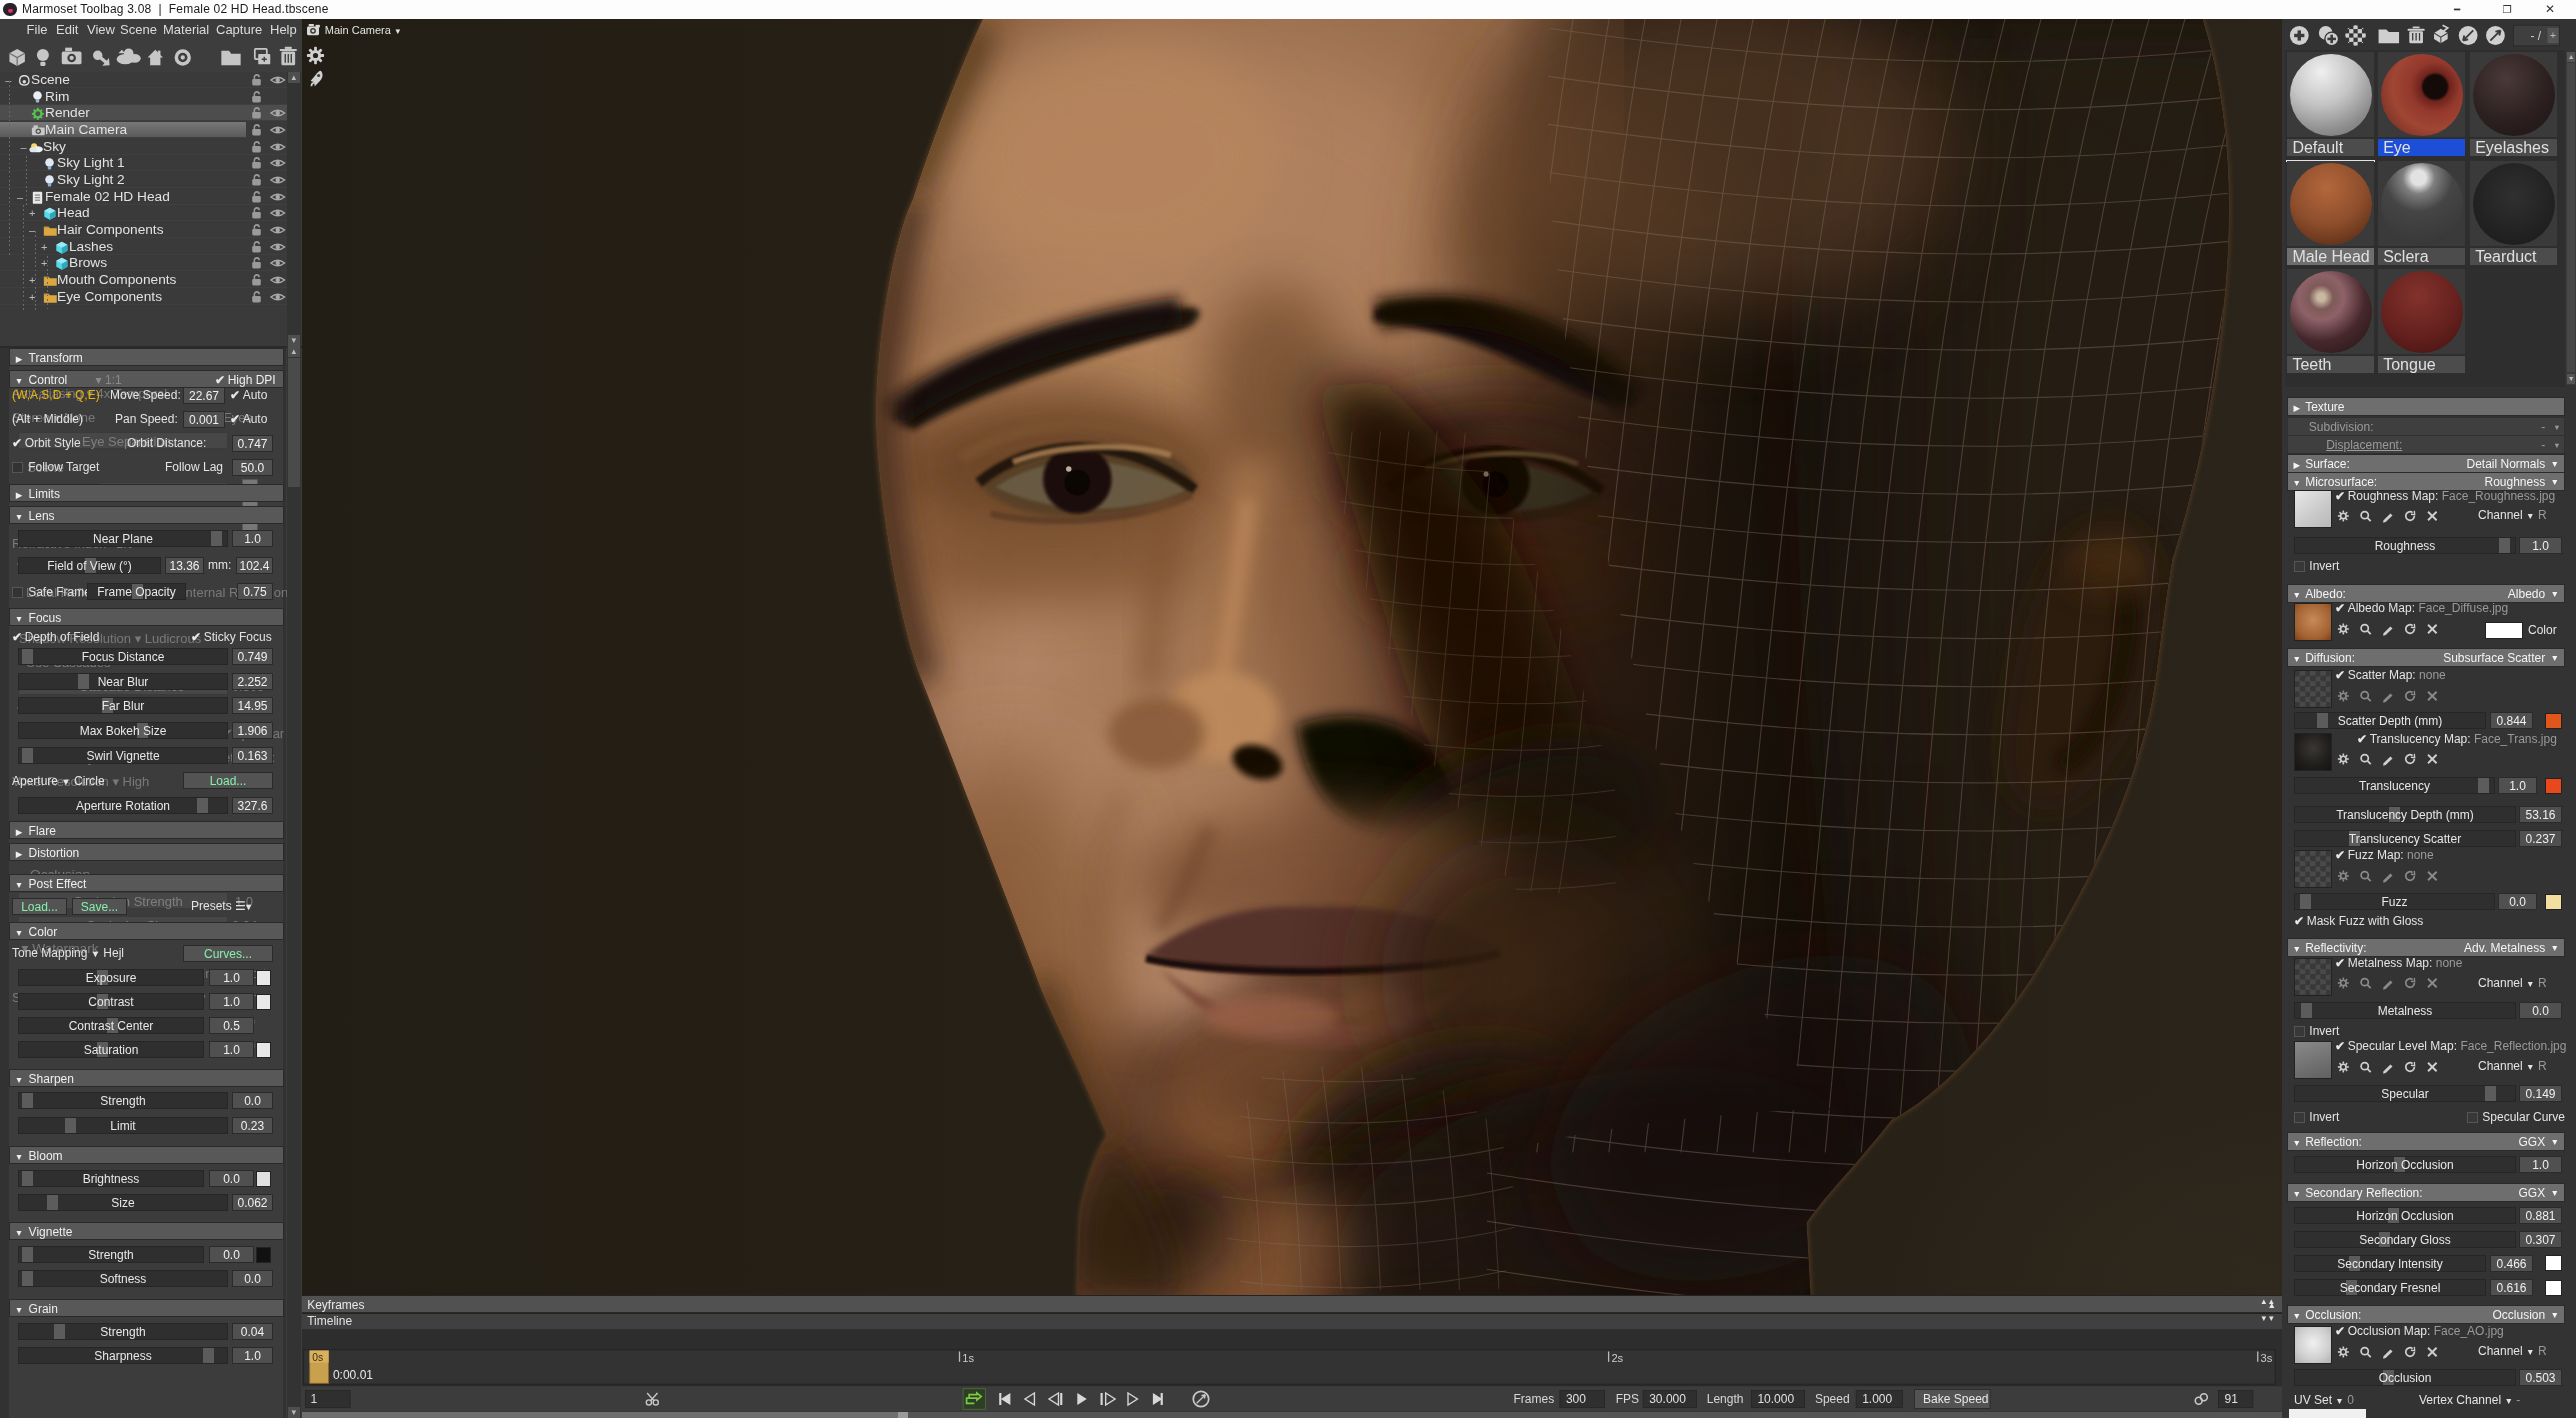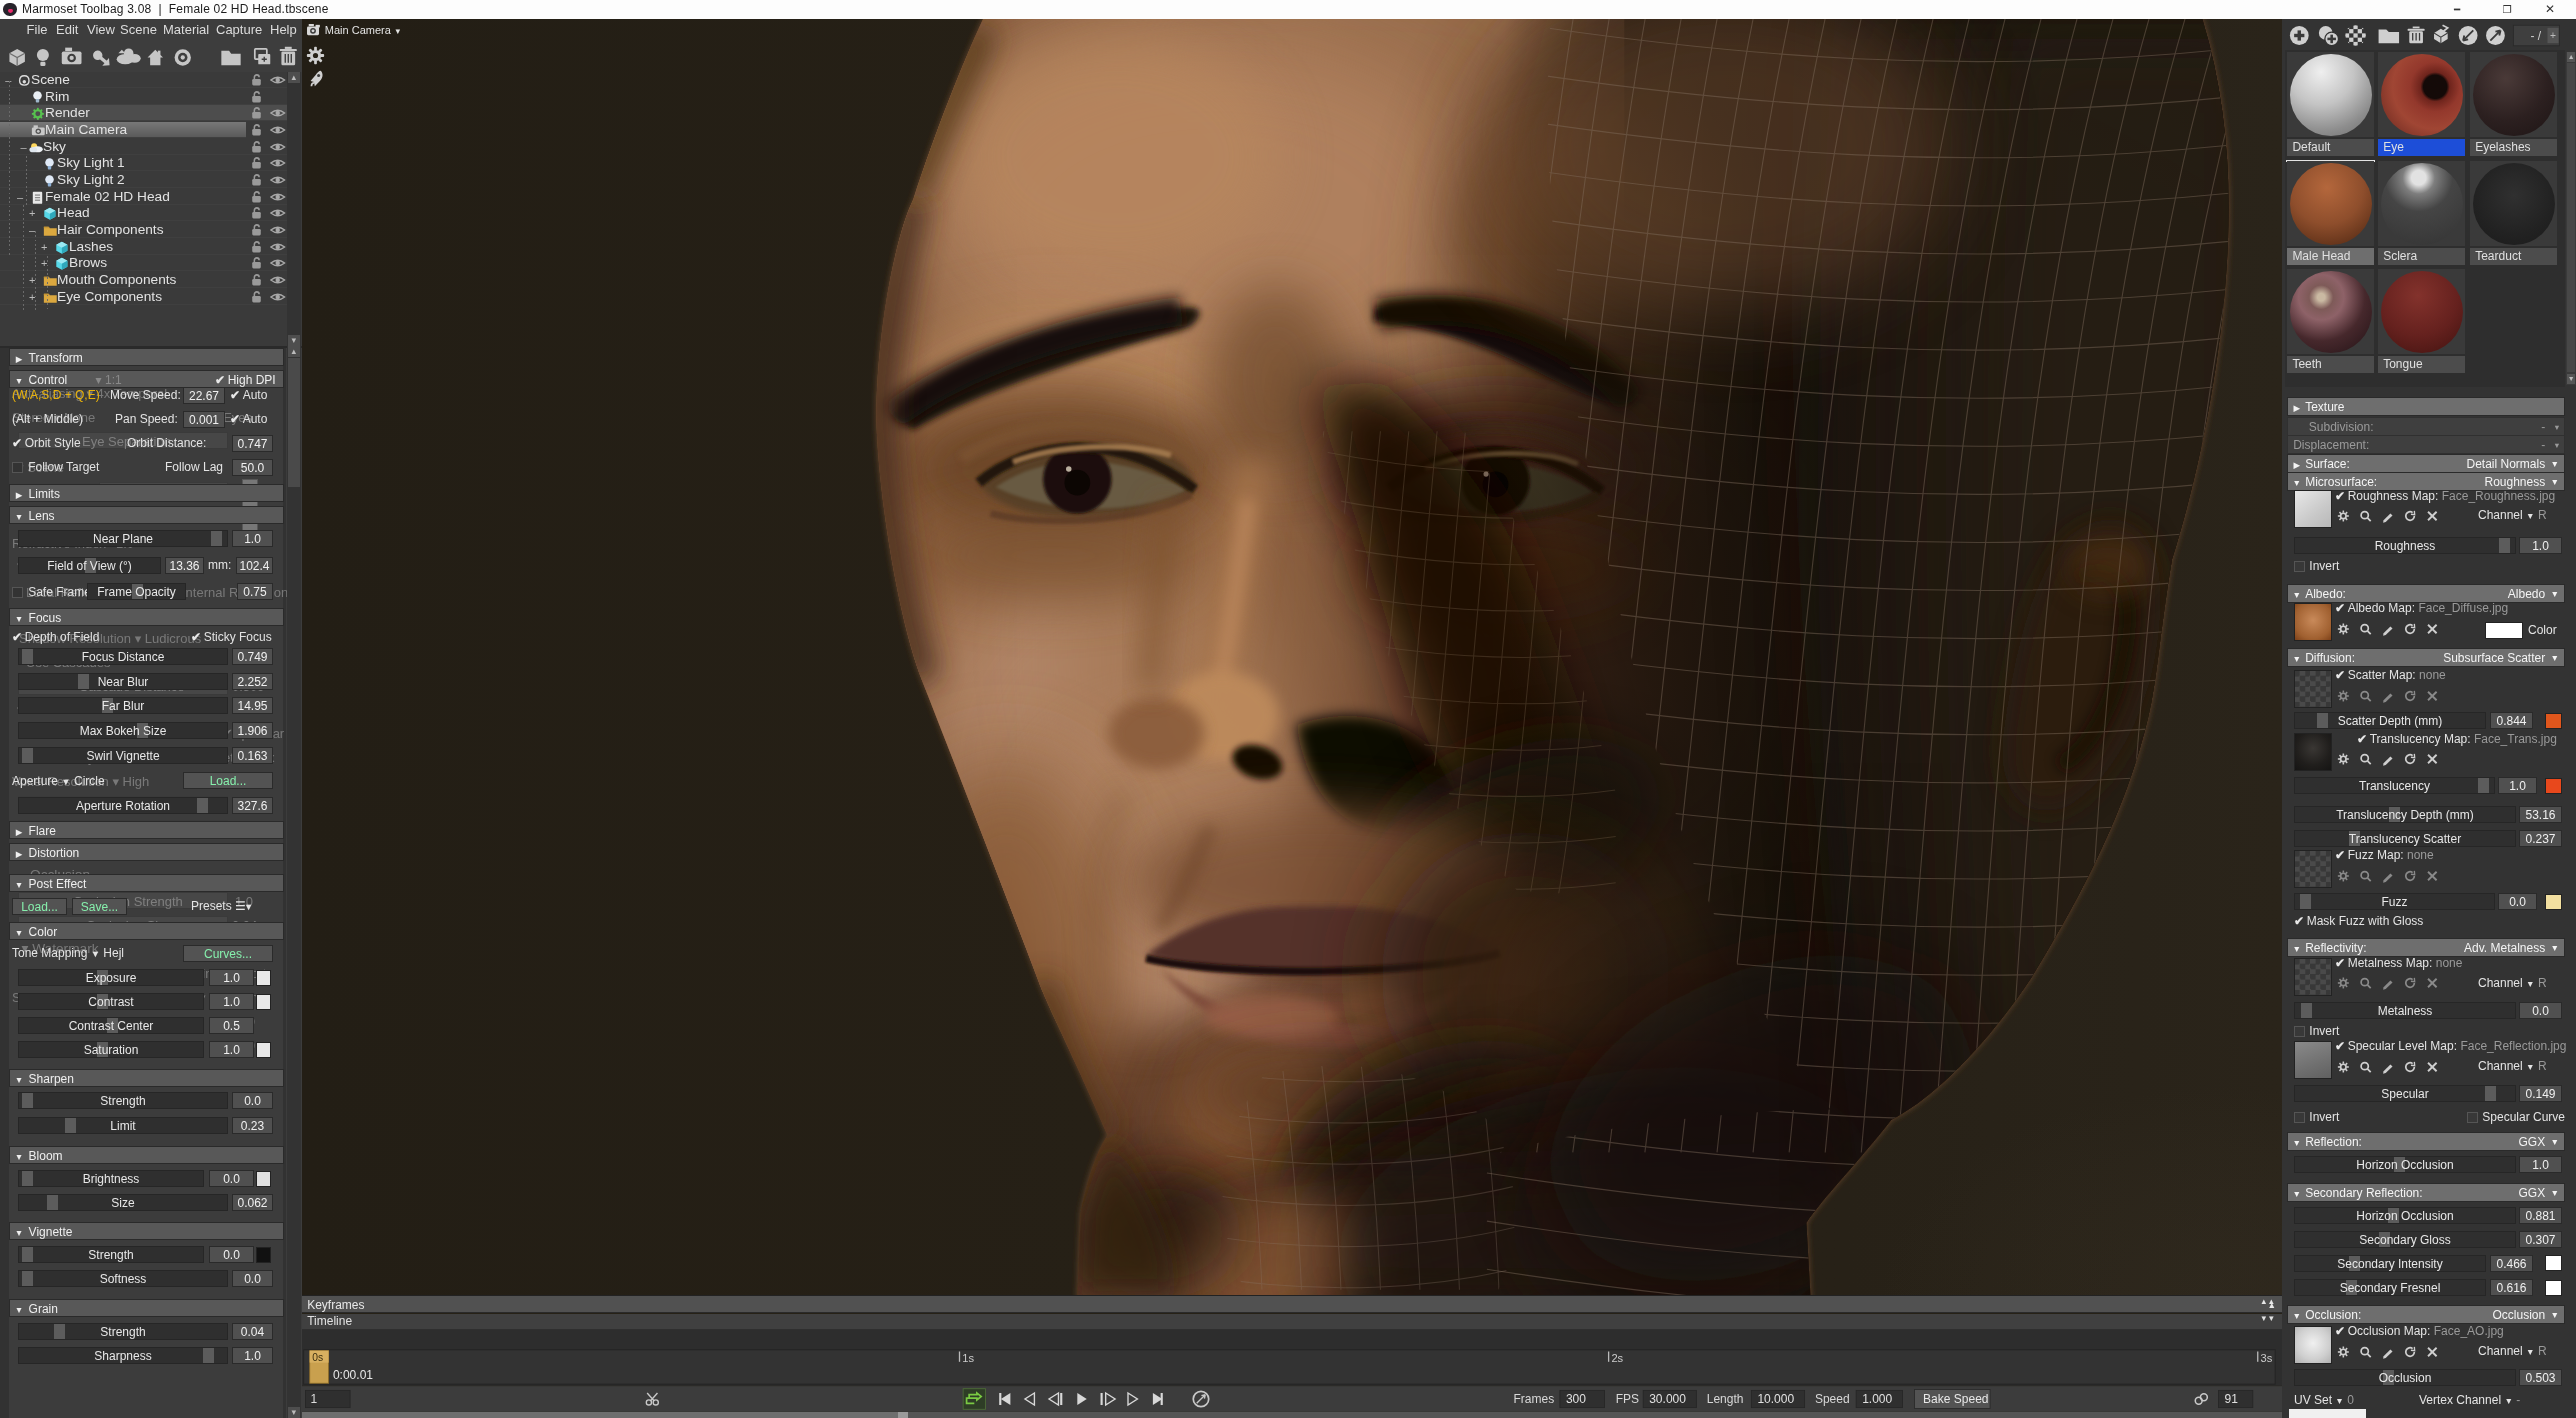--- a/index.html
+++ b/index.html
@@ -45,21 +45,21 @@
 #kfbar{position:absolute;left:0;top:1276px;width:1980px;height:18px;background:#515151;color:#e8e8e8;font-size:12px;line-height:18px;border-top:0.9px solid #222;border-bottom:0.9px solid #2a2a2a;}
 #tlbar{position:absolute;left:0;top:1295px;width:1980px;height:15.5px;background:#404040;color:#e2e2e2;font-size:12px;line-height:15.5px;}
 #track{position:absolute;left:0;top:1310px;width:1980px;height:57px;}
 #ctrl{position:absolute;left:0;top:1367px;width:1980px;height:26px;}
 #hscroll{position:absolute;left:0;top:1393px;width:1980px;height:6.9px;background:#555;}
 
 #rightcol{position:absolute;left:2282px;top:19px;width:294px;height:1400px;background:#333333;color:#e4e4e4;font-size:12px;}
 #matgrid{position:absolute;left:3.4px;top:31px;width:280px;height:337px;background:#2e2e2e;}
 .mcell{position:absolute;width:87px;}
 .mthumb{position:absolute;left:0;top:0;width:87px;height:85px;background:#3a3a3a;}
-.mlab{position:absolute;left:0;top:87px;width:87px;height:17px;background:#4c4c4c;color:#e0e0e0;font-size:12px;line-height:17px;padding-left:5.2px;}
+.mlab{position:absolute;left:0;top:87px;width:87px;height:17px;background:#4c4c4c;color:#e0e0e0;font-size:16px;line-height:17px;padding-left:5.2px;}
 .sphere{position:absolute;left:2.6px;top:1.7px;width:82px;height:82px;border-radius:50%;}
 .rhead{position:absolute;left:5.2px;width:278px;height:19px;background:#6e6e6e;color:#f4f4f4;line-height:19px;border:0.9px solid #2a2a2a;}
 .rrow{position:absolute;left:5.2px;width:278px;height:19px;background:#3f3f3f;color:#9a9a9a;line-height:19px;border:0.9px solid #303030;}
 .mapthumb{position:absolute;left:12px;width:38px;height:38px;border:0.9px solid #222;}
 .mtext{position:absolute;white-space:nowrap;}
 .dim{color:#9a9a9a;}
 .icons{position:absolute;white-space:nowrap;}
 </style></head><body>
 <div id="titlebar">
  <div id="logo"></div>
@@ -984,21 +984,21 @@
       <div class="sphere" style="background:radial-gradient(circle at 45% 30%, #83322c, #65211e 55%, #40120f);"></div>
       <div class="mlab" style="background:#4c4c4c;">Tongue</div>
     </div>
 <div class="abs" style="left:284px;top:33px;width:10.3px;height:333px;background:#3a3a3a;">
       <div class="abs" style="left:0.9px;top:0px;width:8.6px;height:10.3px;background:#555;color:#bbb;font-size:6.9px;text-align:center;line-height:10.3px;">▲</div>
       <div class="abs" style="left:0.9px;top:11px;width:8.6px;height:309px;background:#474747;"></div>
       <div class="abs" style="left:0.9px;top:322px;width:8.6px;height:10.3px;background:#555;color:#bbb;font-size:6.9px;text-align:center;line-height:10.3px;">▼</div>
     </div>
 <div class="rhead" style="top:378px;"><span class="ar" style="display:inline-block;width:17px;text-align:center;font-size:8.6px;">▶</span>Texture</div>
 <div class="rrow" style="top:398px;"><span style="margin-left:20.6px;">Subdivision:</span><span style="position:absolute;right:19px;">-</span><span style="position:absolute;right:5.2px;font-size:8.6px;">▾</span></div>
-<div class="rrow" style="top:416px;"><span style="margin-left:5px;">Displacement:</span><span style="position:absolute;right:19px;">-</span><span style="position:absolute;right:5.2px;font-size:8.6px;">▾</span></div>
+<div class="rrow" style="top:416px;"><span style="margin-left:38px;text-decoration:underline;">Displacement:</span><span style="position:absolute;right:19px;">-</span><span style="position:absolute;right:5.2px;font-size:8.6px;">▾</span></div>
 <div class="rhead" style="top:435px;"><span class="ar" style="display:inline-block;width:17px;text-align:center;font-size:8.6px;">▶</span>Surface:<span style="position:absolute;right:19px;">Detail Normals</span><span style="position:absolute;right:5.2px;font-size:8.6px;">▼</span></div>
 <div class="rhead" style="top:453px;"><span class="ar" style="display:inline-block;width:17px;text-align:center;font-size:8.6px;">▼</span>Microsurface:<span style="position:absolute;right:19px;">Roughness</span><span style="position:absolute;right:5.2px;font-size:8.6px;">▼</span></div>
 <div class="mapthumb" style="top:471px;background:linear-gradient(140deg,#e8e8e8,#c9c9c9 60%,#b8b8b8);"></div>
 <div class="mtext" style="left:53px;top:470px;"><span class="ck">✔</span><b style="font-weight:normal;">Roughness Map:</b> <span style="color:#9a9a9a;">Face_Roughness.jpg</span></div>
 <div class="icons" style="left:55px;top:490px;"><svg width="129" height="13.7" style="vertical-align:middle;" viewBox="0 0 150 16">
         <g transform="translate(0,0)">
           <circle cx="7" cy="7" r="3.2" fill="none" stroke="#cfcfcf" stroke-width="2"></circle>
           <g stroke="#cfcfcf" stroke-width="1.8">
             <line x1="10.8" y1="7.0" x2="13.4" y2="7.0"></line>
             <line x1="9.7" y1="9.7" x2="11.5" y2="11.5"></line>

